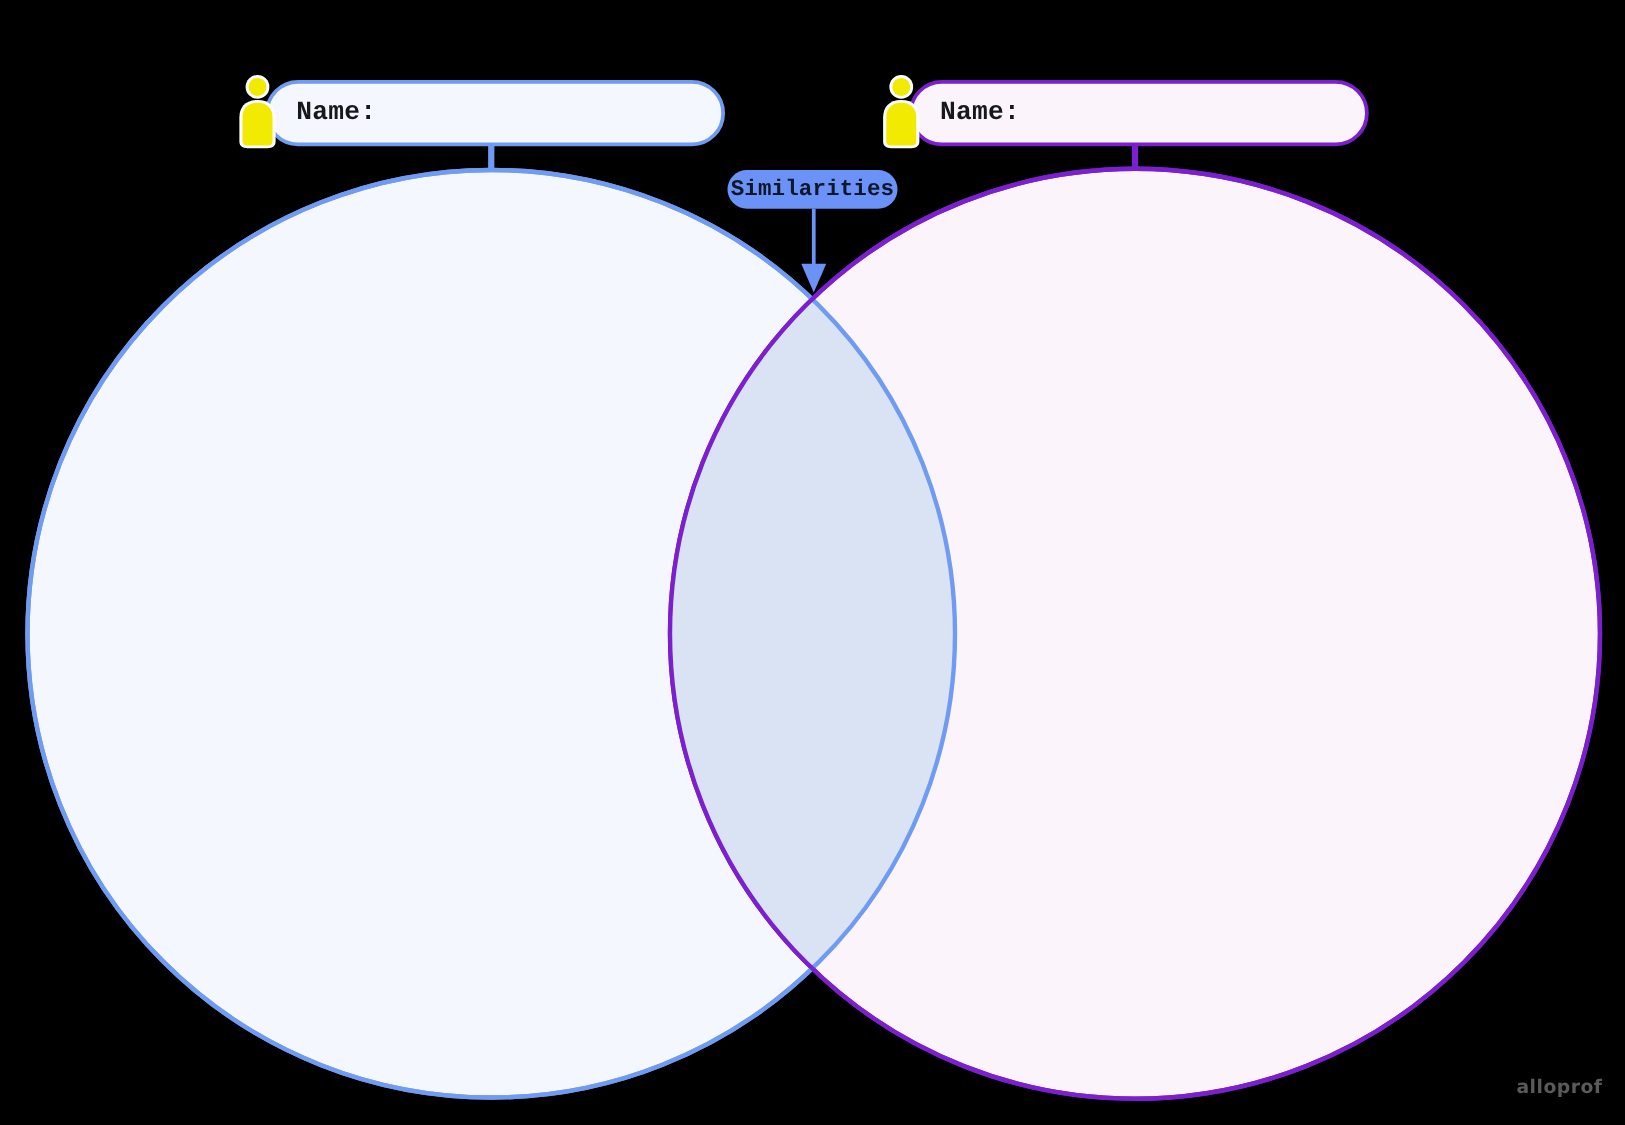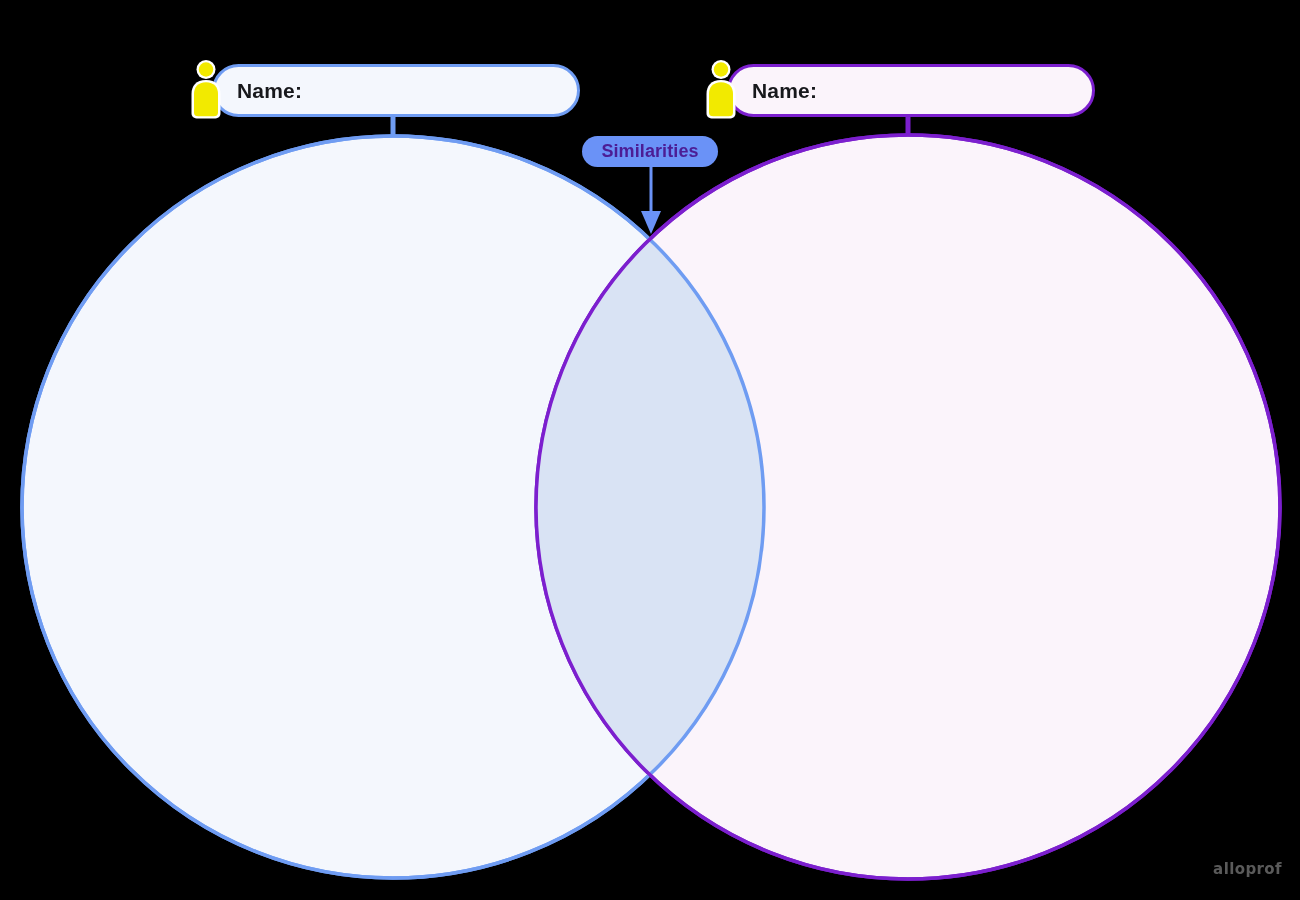--- a/index.html
+++ b/index.html
@@ -34,21 +34,21 @@
     display: flex;
     align-items: center;
   }
   .name-card .name-label {
     font-size: 21px;
     font-weight: 700;
     letter-spacing: 0.2px;
     color: #17181c;
     padding-left: 22px;
     white-space: nowrap;
-    font-family: Liberation Sans, sans-serif;
+    font-family: Liberation Mono, monospace;
   }
   #name-card-left {
     left: 212px;
     top: 64px;
     width: 368px;
     background: #f4f7fd;
     border: 3px solid #6f9cf2;
   }
   #name-card-right {
     left: 727px;
@@ -77,23 +77,23 @@
     border-radius: 16px;
     background: #6a92f7;
     display: flex;
     align-items: center;
     justify-content: center;
     z-index: 6;
   }
   #similarities-badge .badge-text {
     font-size: 18px;
     font-weight: 700;
-    color: #4c1d95;
+    color: #0f172a;
     letter-spacing: 0.1px;
-    font-family: Liberation Sans, sans-serif;
+    font-family: Liberation Mono, monospace;
   }
   
   #watermark {
     position: absolute;
     right: 18px;
     bottom: 22px;
     font-size: 15px;
     font-weight: 700;
     letter-spacing: 0.4px;
     color: #6a6a6a;

